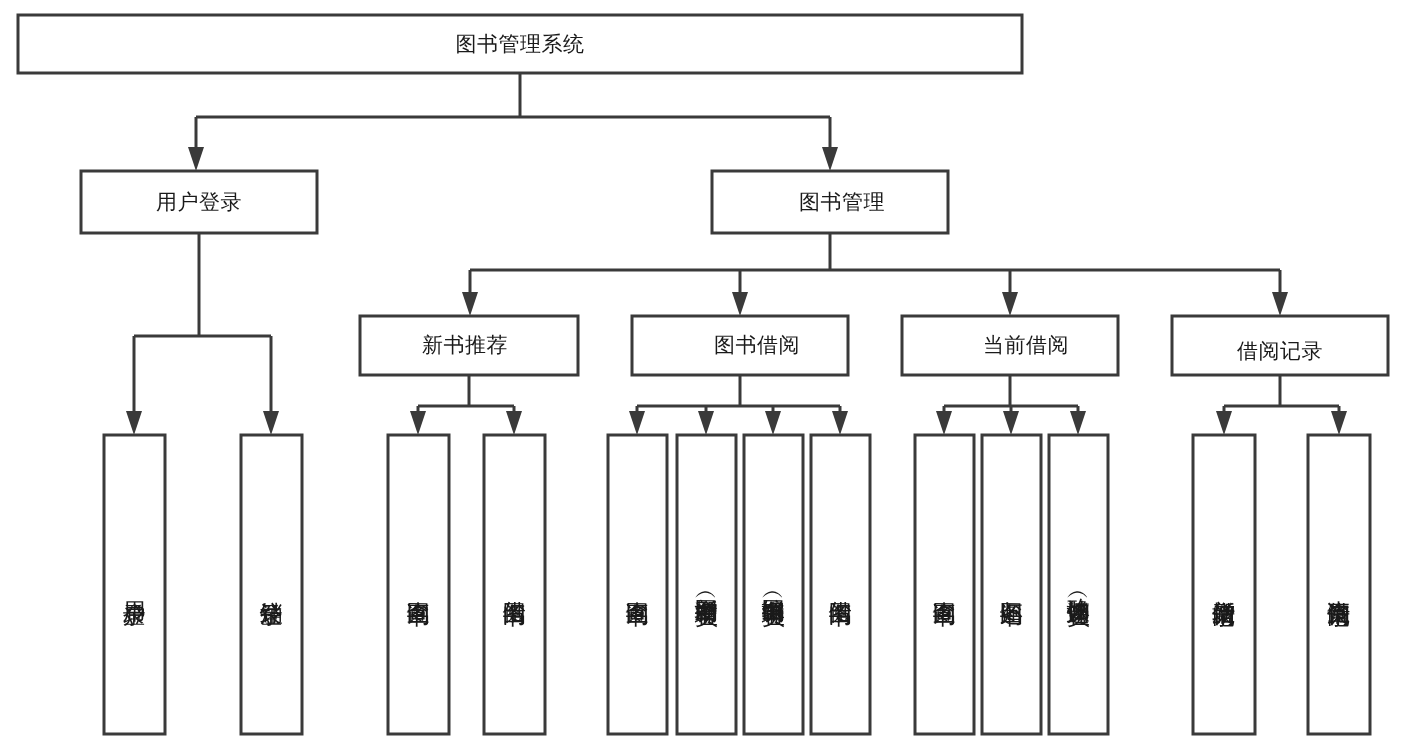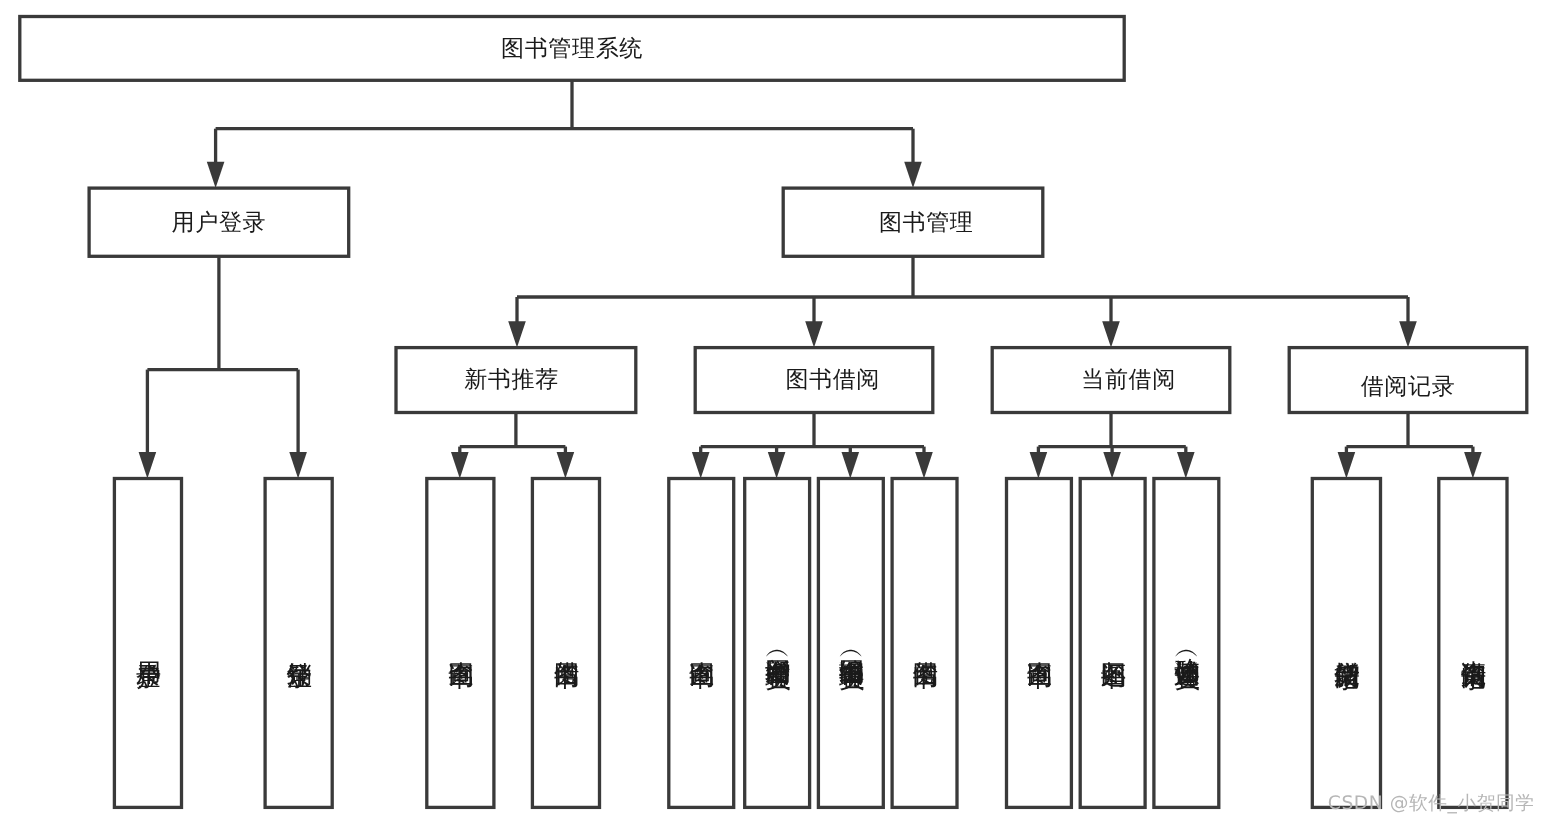--- a/index.html
+++ b/index.html
@@ -177,14 +177,13 @@
       <div class="node-label-v" style="left: 608px; top: 435px; width: 59px; height: 299px;">查询图书</div>
       <div class="node-label-v" style="left: 677px; top: 435px; width: 59px; height: 299px;">新增图书（管理员）</div>
       <div class="node-label-v" style="left: 744px; top: 435px; width: 59px; height: 299px;">编辑图书（管理员）</div>
       <div class="node-label-v" style="left: 811px; top: 435px; width: 59px; height: 299px;">借阅图书</div>
       <div class="node-label-v" style="left: 915px; top: 435px; width: 59px; height: 299px;">查询图书</div>
       <div class="node-label-v" style="left: 982px; top: 435px; width: 59px; height: 299px;">归还图书</div>
       <div class="node-label-v" style="left: 1049px; top: 435px; width: 59px; height: 299px;">确认归还（管理员）</div>
       <div class="node-label-v" style="left: 1193px; top: 435px; width: 62px; height: 299px;">新增借阅记录</div>
       <div class="node-label-v" style="left: 1308px; top: 435px; width: 62px; height: 299px;">查询借阅记录</div>
     </div>
-  <div class="watermark">CSDN @软件_小贺同学</div>
 </div>
 
 </body></html>

